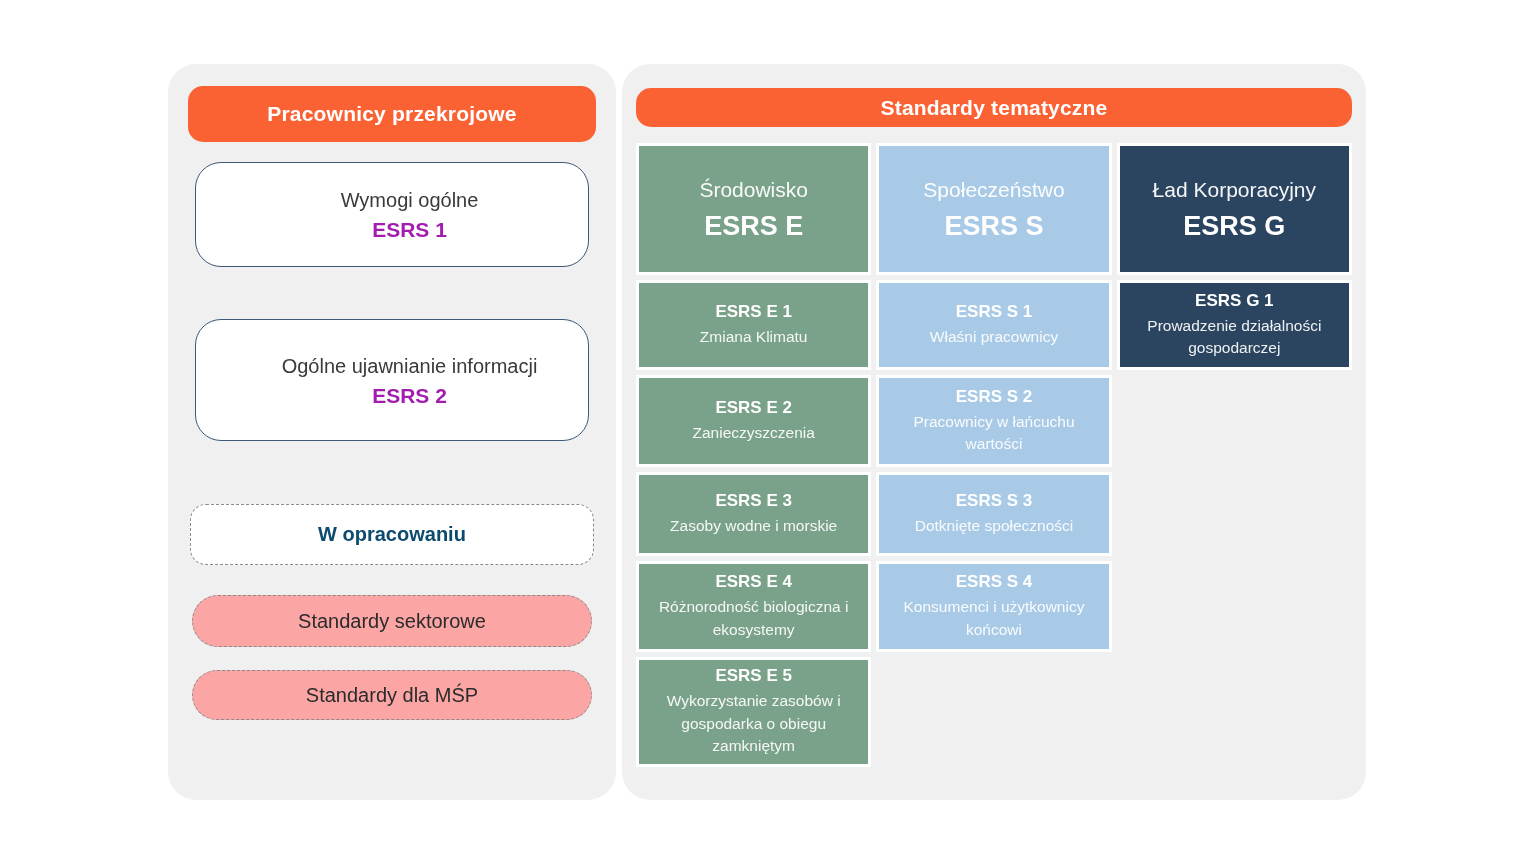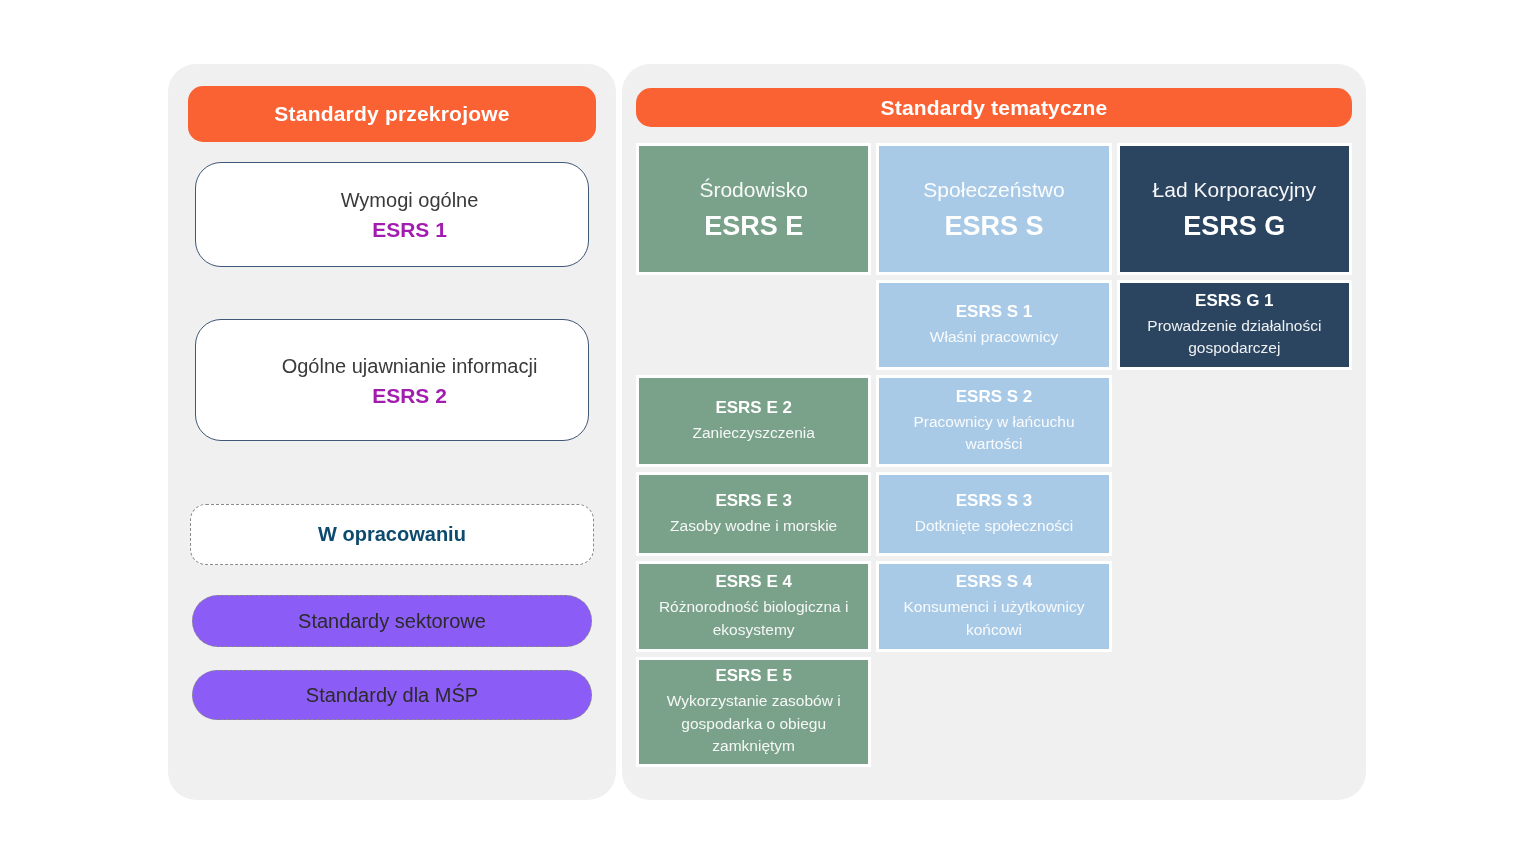--- a/index.html
+++ b/index.html
@@ -46,21 +46,21 @@
   .box-esrs2{height:122px;margin-top:52px;}
 
   .dev-box{
     box-sizing:border-box;background:#ffffff;
     border:1px dashed #8a8a8a;border-radius:16px;
     width:404px;height:61px;margin-top:63px;
     display:flex;align-items:center;justify-content:center;
     font-weight:bold;font-size:20px;color:#0c4a6e;
   }
   .pill{
-    box-sizing:border-box;background:#8b5cf6;
+    box-sizing:border-box;background:#fca5a5;
     border:1px dashed #8a8a8a;border-radius:27px;
     width:400px;display:flex;align-items:center;justify-content:center;
     font-size:20px;color:#2b2b2b;text-align:center;
   }
   .pill.sector{height:52px;margin-top:30px;}
   .pill.msp{height:50px;margin-top:23px;}
 
   
   .grid{
     margin:16px auto 0;width:716px;
@@ -84,21 +84,21 @@
   .cell .big-code{font-size:27px;font-weight:bold;margin-top:7px;}
   .cell .code{font-size:17px;font-weight:bold;}
   .cell .label{font-size:15.5px;line-height:1.45;margin-top:4px;color:rgba(255,255,255,.92);}
 </style>
 </head>
 <body>
 
 <div class="stage">
 
   <section class="panel left lcol">
-    <div class="orange-header">Standardy przekrojowe</div>
+    <div class="orange-header">Pracownicy przekrojowe</div>
 
     <div class="white-box box-esrs1">
       <div class="bt">Wymogi ogólne</div>
       <div class="bc">ESRS 1</div>
     </div>
 
     <div class="white-box box-esrs2">
       <div class="bt">Ogólne ujawnianie informacji</div>
       <div class="bc">ESRS 2</div>
     </div>
@@ -121,20 +121,24 @@
       </div>
       <div class="cell g c3 r1">
         <div class="cat">Ład Korporacyjny</div>
         <div class="big-code">ESRS G</div>
       </div>
       <div class="cell s c2 r1">
         <div class="cat">Społeczeństwo</div>
         <div class="big-code">ESRS S</div>
       </div>
 
+      <div class="cell e c1 r2">
+        <div class="code">ESRS E 1</div>
+        <div class="label">Zmiana Klimatu</div>
+      </div>
       <div class="cell e c1 r3">
         <div class="code">ESRS E 2</div>
         <div class="label">Zanieczyszczenia</div>
       </div>
       <div class="cell e c1 r4">
         <div class="code">ESRS E 3</div>
         <div class="label">Zasoby wodne i morskie</div>
       </div>
       <div class="cell e c1 r5">
         <div class="code">ESRS E 4</div>

